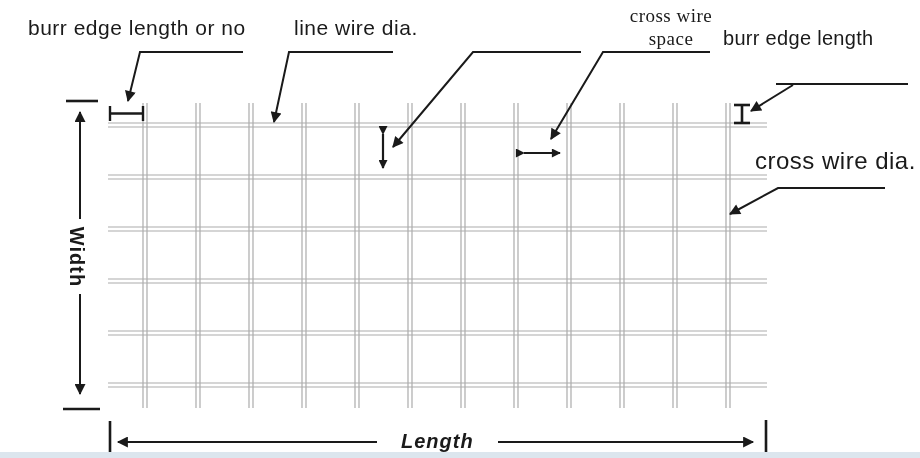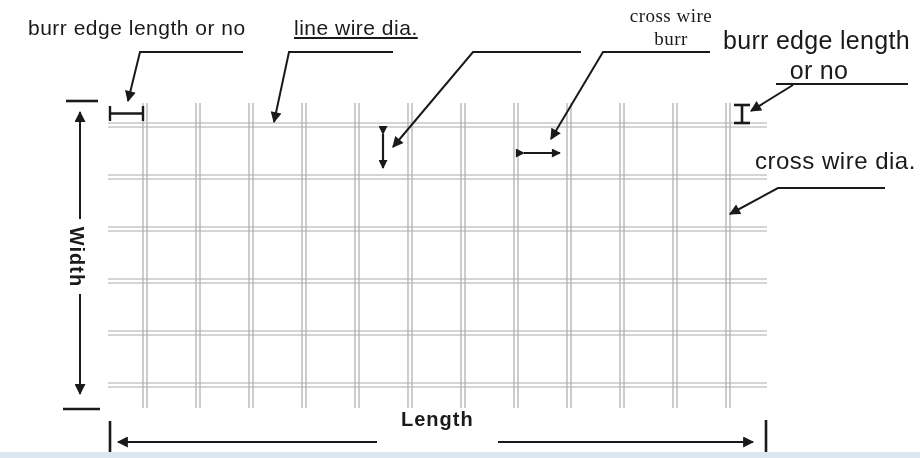--- a/index.html
+++ b/index.html
@@ -20,21 +20,21 @@
   #diagram{position:absolute;left:0;top:0;}
   .lbl{
     position:absolute;
     white-space:nowrap;
     color:var(--ink);
     font-size:21px;
     letter-spacing:0.5px;
     line-height:1.1;
   }
   .lbl.small{font-size:19px;}
-  .lbl.big{font-size:25px;letter-spacing:0.3px;}
+  .lbl.big{font-size:20px;letter-spacing:0.3px;}
   .lbl.dim{font-weight:700;font-size:20px;letter-spacing:1px;}
   .center{text-align:center;}
   #width-label{
     left:77px;top:257px;
     transform:translate(-50%,-50%) rotate(90deg);
   }
   #bottom-strip{
     position:absolute;left:0;bottom:0;width:920px;height:6px;
     background:var(--strip);
   }
@@ -132,33 +132,32 @@
     <g class="ink-line" stroke-width="2">
       <path d="M110,421 V457" stroke-width="2.6"></path>
       <path d="M377,442 L118,442" marker-end="url(#mArrow)"></path>
       <path d="M498,442 L753,442" marker-end="url(#mArrow)"></path>
       <path d="M766,420 V453" stroke-width="2.6"></path>
     </g>
   </svg>
 
   <div class="lbl" style="left:28px;top:16px;">burr edge length or no</div>
 
-  <div class="lbl" style="left:294px;top:16px;text-decoration:underline;">line wire dia.</div>
+  <div class="lbl" style="left:294px;top:16px;">line wire dia.</div>
 
 
   <div class="lbl small center" style="left:615px;top:4px;width:112px;line-height:23px;font-family:Liberation Serif, serif;">
     <div>cross wire</div>
-    <div>burr</div>
+    <div>space</div>
   </div>
 
   <div class="lbl big" style="left:723px;top:27px;">
     <div>burr edge length</div>
-    <div class="center" style="margin-top:2px;margin-left:36px;width:120px;">or no</div>
   </div>
 
   <div class="lbl" style="left:755px;top:148px;font-size:24px;">cross wire dia.</div>
 
   <div class="lbl dim" id="width-label">Width</div>
 
-  <div class="lbl dim" style="left:401px;top:408px;">Length</div>
+  <div class="lbl dim" style="left:401px;top:430px;font-style:italic;">Length</div>
 
   <div id="bottom-strip"></div>
 </div>
 
 </body></html>

